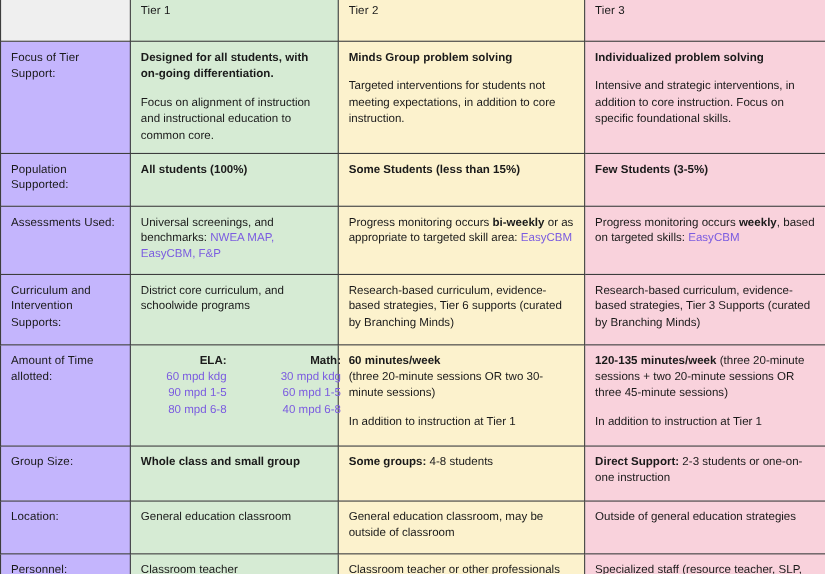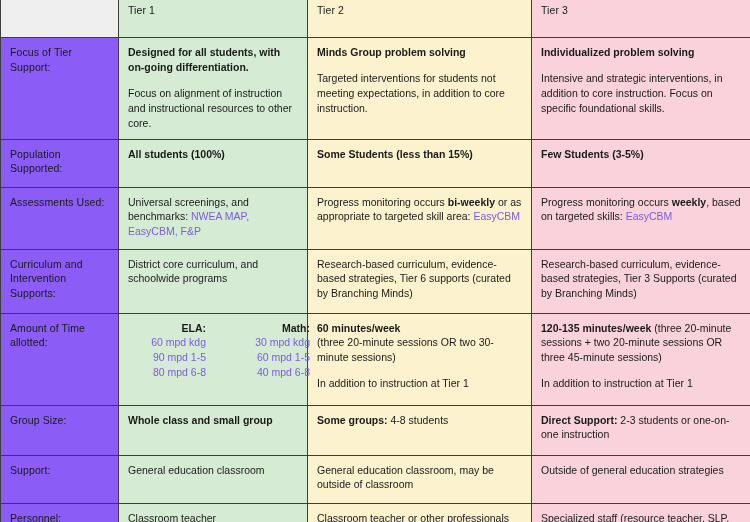--- a/index.html
+++ b/index.html
@@ -46,21 +46,21 @@
     vertical-align: middle;
     padding: 2px 4px;
   }
   td.blank-head { background: #efefef; }
 
   
   .col-t1 { background: #d6ebd4; }
   .col-t2 { background: #fcf2cd; }
   .col-t3 { background: #f9d2dc; }
   .col-label {
-    background: #8b5cf6;
+    background: #c4b5fd;
     font-weight: 700;
     font-size: 11px;
     line-height: 1.45;
     letter-spacing: .1px;
     padding-left: 8px;
   }
 
   p { margin: 0 0 0 0; }
   p + p { margin-top: 11px; }
   .b { font-weight: 700; }
@@ -101,21 +101,21 @@
       <td class="blank-head"></td>
       <td class="hdr col-t1">Tier 1</td>
       <td class="hdr col-t2">Tier 2</td>
       <td class="hdr col-t3">Tier 3</td>
     </tr>
 
     <tr class="r-focus">
       <td class="col-label">Focus of Tier Support:</td>
       <td class="col-t1">
         <p class="b">Designed for all students, with on-going differentiation.</p>
-        <p>Focus on alignment of instruction and instructional resources to other core.</p>
+        <p>Focus on alignment of instruction and instructional education to common core.</p>
       </td>
       <td class="col-t2">
         <p class="b">Minds Group problem solving</p>
         <p>Targeted interventions for students not meeting expectations, in addition to core instruction.</p>
       </td>
       <td class="col-t3">
         <p class="b">Individualized problem solving</p>
         <p>Intensive and strategic interventions, in addition to core instruction. Focus on specific foundational skills.</p>
       </td>
     </tr>
@@ -194,21 +194,21 @@
       </td>
       <td class="col-t2">
         <p><span class="b">Some groups:</span><span> 4-8 students</span></p>
       </td>
       <td class="col-t3">
         <p><span class="b">Direct Support:</span><span> 2-3 students or one-on-one instruction</span></p>
       </td>
     </tr>
 
     <tr class="r-loc">
-      <td class="col-label">Support:</td>
+      <td class="col-label">Location:</td>
       <td class="col-t1">
         <p>General education classroom</p>
       </td>
       <td class="col-t2">
         <p>General education classroom, may be outside of classroom</p>
       </td>
       <td class="col-t3">
         <p>Outside of general education strategies</p>
       </td>
     </tr>

